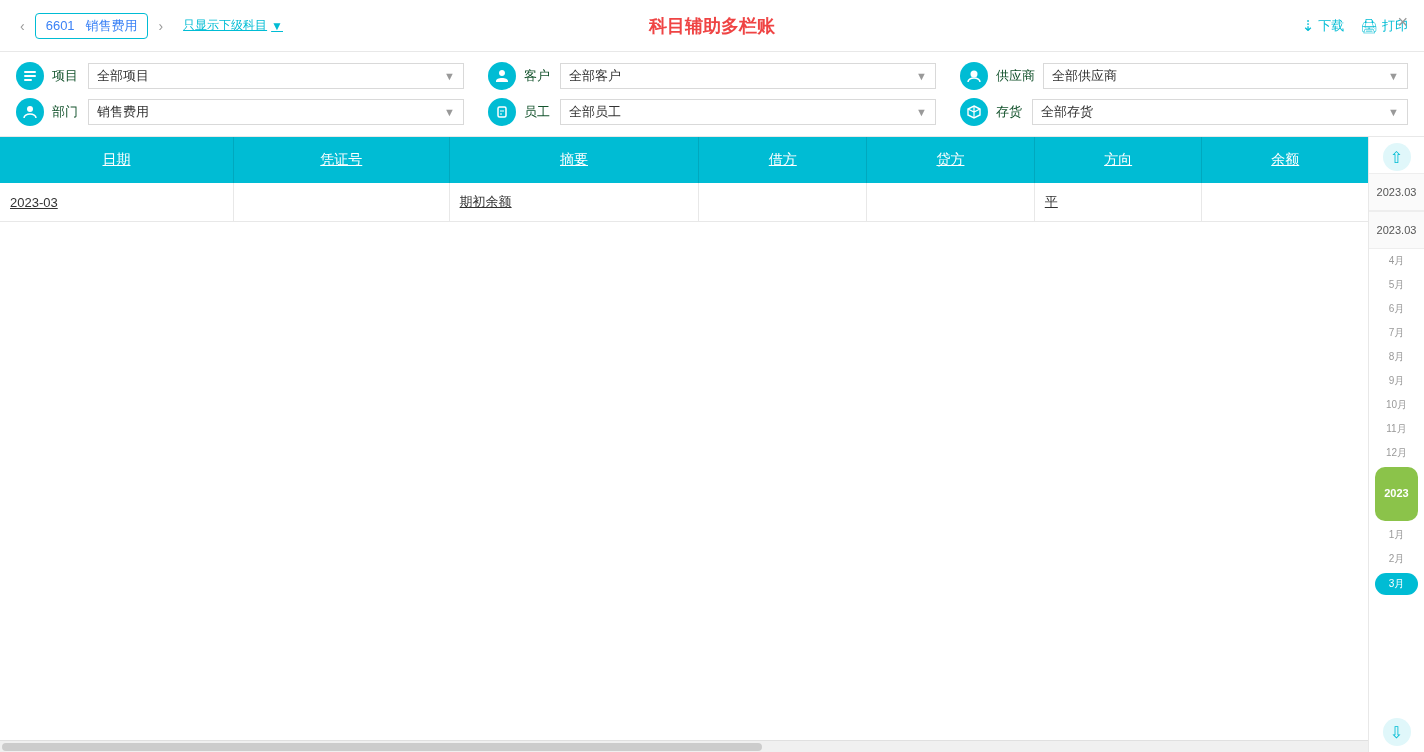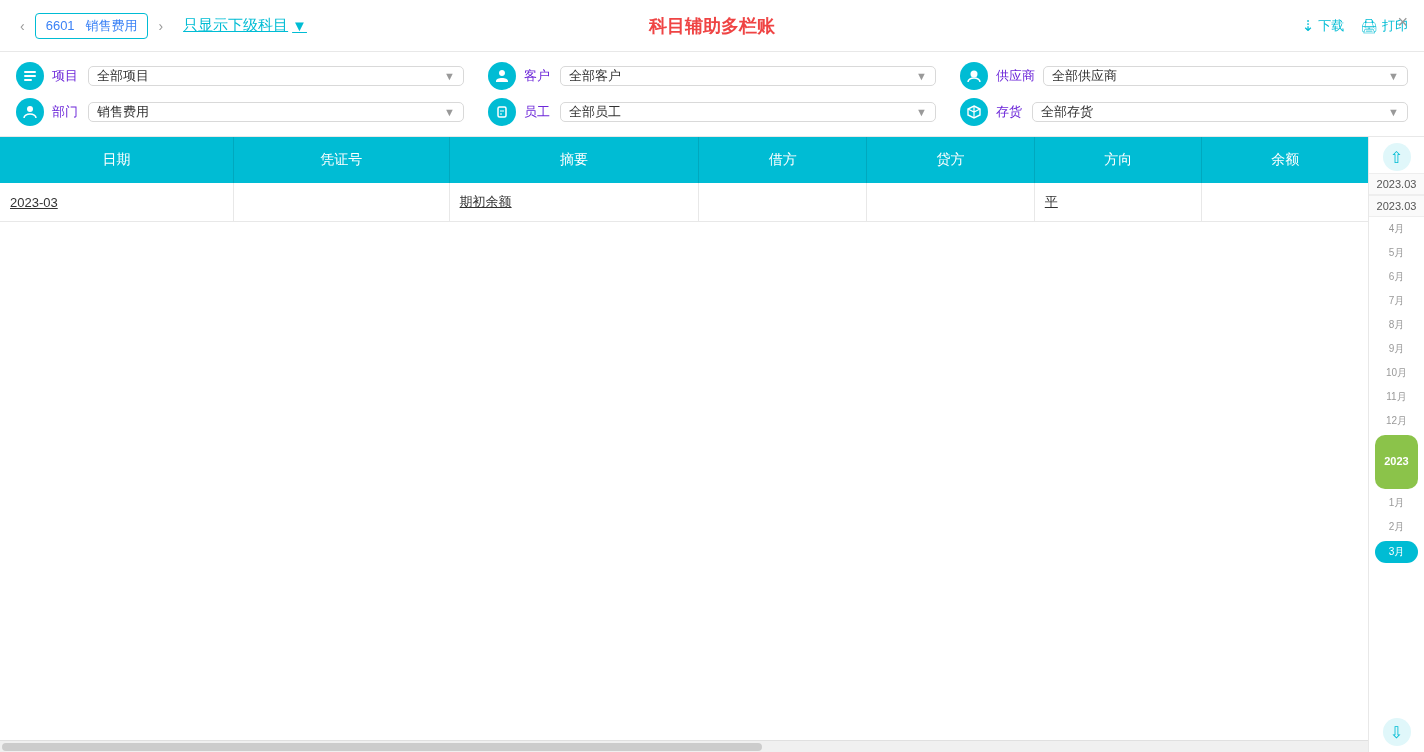--- a/index.html
+++ b/index.html
@@ -42,21 +42,21 @@
       min-width: 110px;
       font-size: 13px;
     }
     .show-sub-btn {
       display: flex;
       align-items: center;
       gap: 4px;
       color: #00bcd4;
       text-decoration: underline;
       cursor: pointer;
-      font-size: 15px;
+      font-size: 12px;
       margin-left: 16px;
     }
     .page-title {
       position: absolute;
       left: 50%;
       transform: translateX(-50%);
       font-size: 18px;
       font-weight: bold;
       color: #ef4444;
     }
@@ -104,50 +104,51 @@
       border-radius: 50%;
       background: #00bcd4;
       display: flex;
       align-items: center;
       justify-content: center;
       color: #fff;
       font-size: 14px;
       flex-shrink: 0;
     }
     .filter-label {
-      color: #6d28d9;
+      color: #14532d;
       font-size: 13px;
       white-space: nowrap;
       min-width: 28px;
     }
     .filter-select {
       flex: 1;
       border: 1px solid #d9d9d9;
-      border-radius: 5px;
+      border-radius: 0;
       padding: 4px 8px;
       font-size: 13px;
       color: #333;
       display: flex;
       align-items: center;
       justify-content: space-between;
       cursor: pointer;
       background: #fff;
-      height: 20px;
+      height: 26px;
     }
     .filter-select .chevron {
       color: #999;
       font-size: 11px;
     }
     .data-table {
       width: 100%;
       border-collapse: collapse;
     }
     .data-table thead tr {
       background: #00bcd4;
       color: #fff;
+      text-decoration: underline;
     }
     .data-table thead th {
       padding: 14px 10px;
       text-align: center;
       font-weight: normal;
       font-size: 14px;
       border-right: 1px solid #00a8be;
     }
     .data-table thead th:last-child {
       border-right: none;
@@ -234,21 +235,21 @@
       border-radius: 10px;
       margin: 2px 6px;
       width: calc(100% - 12px);
       padding: 18px 0;
       font-size: 11px;
       font-weight: bold;
     }
     .timeline-section {
       width: 100%;
       text-align: center;
-      padding: 4px 0;
+      padding: 12px 0;
       font-size: 12px;
       color: #bbb;
       background: #fafafa;
       border-top: 1px solid #eee;
       border-bottom: 1px solid #eee;
       cursor: pointer;
       flex-shrink: 0;
     }
 
     

